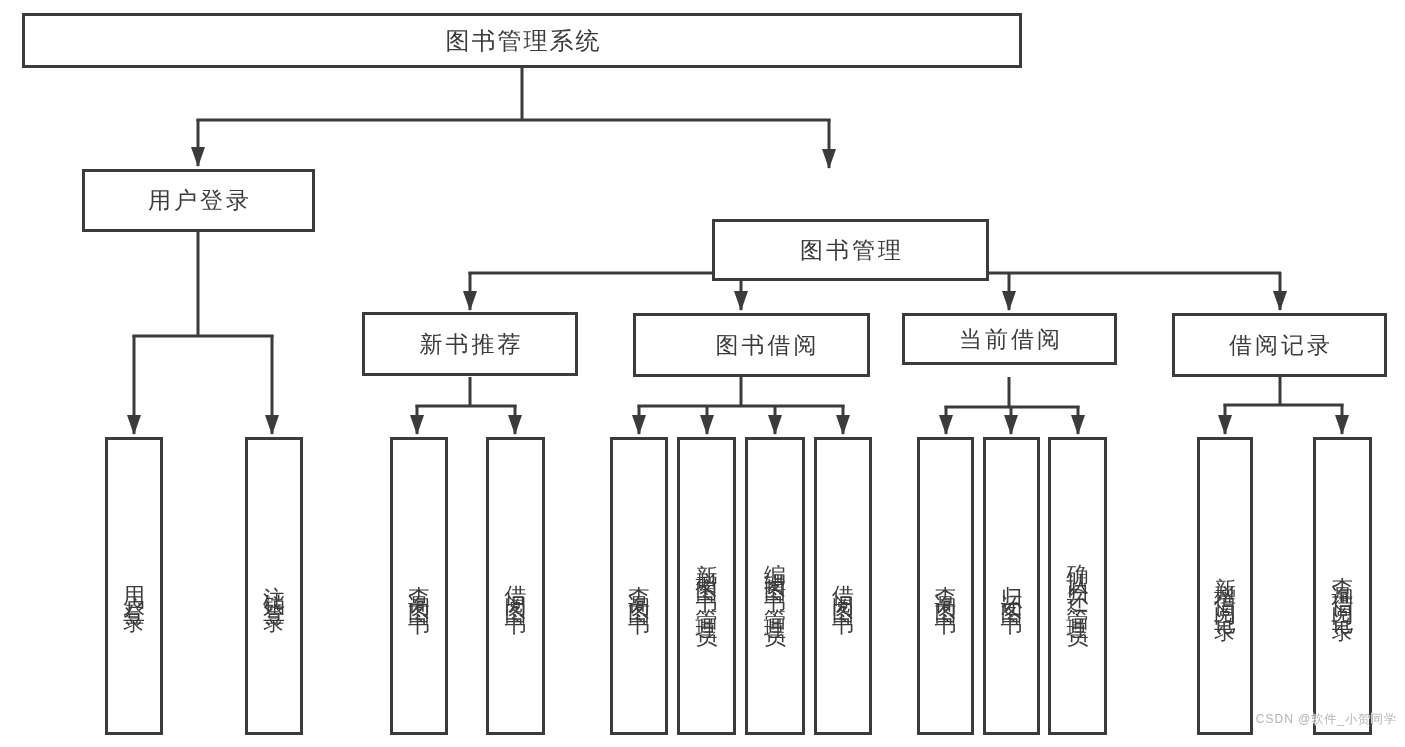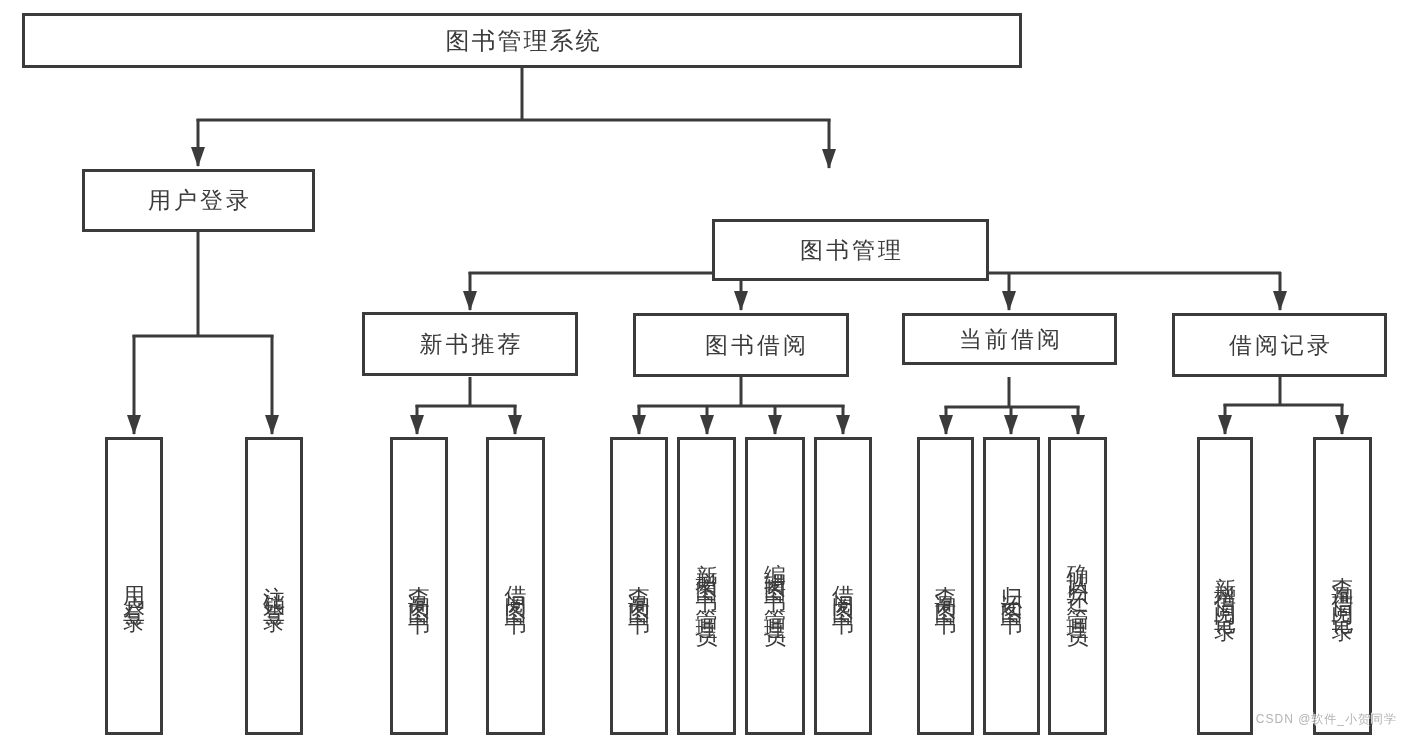--- a/index.html
+++ b/index.html
@@ -124,21 +124,21 @@
       <path d="M1342,404 V434" marker-end="url(#arrow)"></path>
     </g>
   </svg>
 
   <div class="hbox root-box" style="left:22px; top:13px; width:1000px; height:55px;">图书管理系统</div>
 
   <div class="hbox" style="left:82px; top:169px; width:233px; height:63px;">用户登录</div>
   <div class="hbox" style="left:712px; top:171px; width:277px; height:62px;margin-top:48px;">图书管理</div>
 
   <div class="hbox" style="left:362px; top:312px; width:216px; height:64px;">新书推荐</div>
-  <div class="hbox" style="left:633px; top:313px; width:216px; height:64px;padding-left:29px;">图书借阅</div>
+  <div class="hbox" style="left:633px; top:313px; width:237px; height:64px;padding-left:29px;">图书借阅</div>
   <div class="hbox" style="left:902px; top:313px; width:215px; height:52px;">当前借阅</div>
   <div class="hbox" style="left:1172px; top:313px; width:215px; height:64px;">借阅记录</div>
 
   <div class="vbox" style="left:105px; width:58px;">用户登录</div>
   <div class="vbox" style="left:245px; width:58px;">注销登录</div>
 
   <div class="vbox" style="left:390px; width:58px;">查询图书</div>
   <div class="vbox" style="left:486px; width:59px;">借阅图书</div>
 
   <div class="vbox" style="left:610px; width:58px;">查询图书</div>

